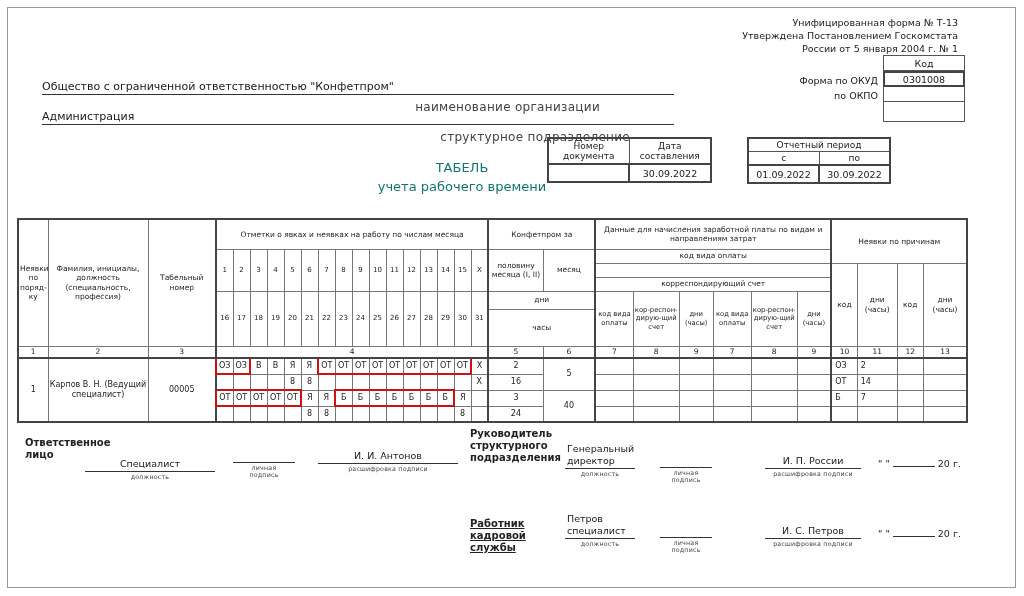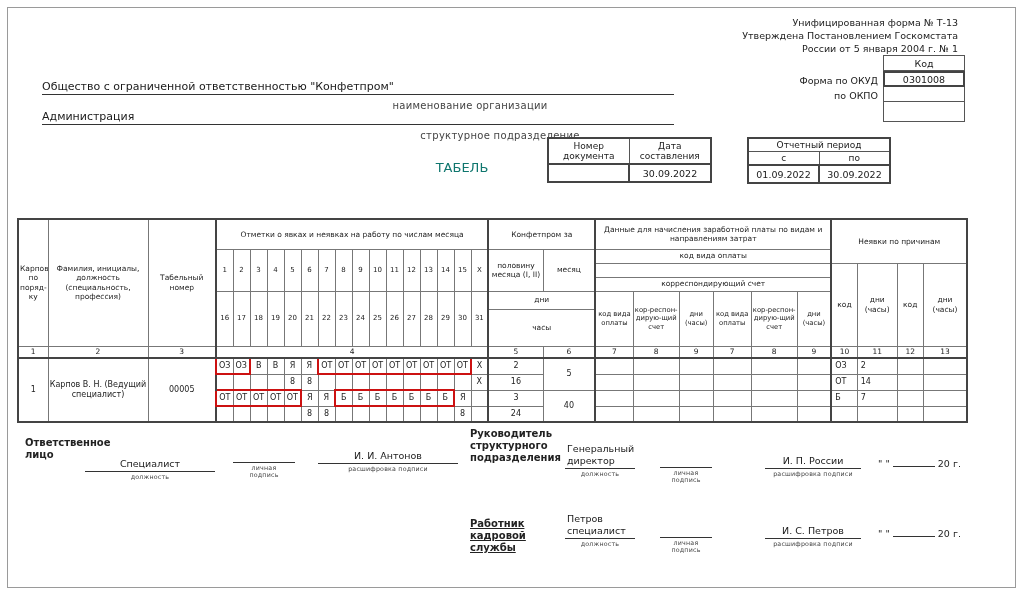--- a/index.html
+++ b/index.html
@@ -12,21 +12,21 @@
   .code-box { position: absolute; top: 55px; right: 59px; width: 82px; font-size: 9.5px; text-align: center; }
   .code-box .r { border: 1px solid #555; border-top: none; }
   .code-box .r.first { border-top: 1px solid #555; }
   .code-head { height: 16px; line-height: 16px; }
   .code-val { height: 16px; line-height: 14px; border: 2px solid #444 !important; }
   .code-okpo { height: 15px; }
   .code-extra { height: 20px; }
   .code-labels { position: absolute; top: 73px; right: 146px; text-align: right; font-size: 9.5px; line-height: 15px; }
 
   .org-line { position: absolute; left: 25px; width: 632px; border-bottom: 1px solid #333; font-size: 11px; padding-bottom: 1px; margin-left: 17px; }
-  .org-caption { position: absolute; font-size: 10px; color: #444; width: 260px; text-align: center; letter-spacing: 0.3px; }
+  .org-caption { position: absolute; font-size: 12px; color: #444; width: 260px; text-align: right; letter-spacing: 0.3px; }
 
   .mini-table { position: absolute; border-collapse: collapse; table-layout: fixed; font-size: 9px; text-align: center; }
   .mini-table td { border: 1px solid #555; padding: 1px 2px; vertical-align: middle; }
   .mini-table { border: 2px solid #444; }
   .mini-table td.val { border: 2px solid #444; height: 18px; font-size: 9.5px; }
 
   .doc-title { position: absolute; left: 330px; top: 158px; width: 264px; text-align: center; font-size: 13px; line-height: 19px; color: #0f766e; }
 
   .t { position: absolute; left: 17px; top: 218px; border-collapse: collapse; table-layout: fixed; width: 949px; border: 2px solid #444; }
   .t td { border: 1px solid #777; padding: 0 1px; text-align: center; vertical-align: middle; font-size: 7.5px; line-height: 1.25; color: #222; overflow: hidden; }
@@ -113,20 +113,21 @@
     </tr>
     <tr>
       <td class="val">01.09.2022</td>
       <td class="val">30.09.2022</td>
     </tr>
   </tbody>
     </table>
 
   <div class="doc-title">
     <div>ТАБЕЛЬ</div>
+    <div>учета  рабочего времени</div>
   </div>
 
   <table class="t">
     <colgroup>
       <col style="width:30px">
         <col style="width:100px">
         <col style="width:68px">
       <col span="16" style="width:17px">
       <col style="width:55px">
         <col style="width:52px">
@@ -137,21 +138,21 @@
         <col style="width:46px">
         <col style="width:34px">
       <col style="width:26px">
         <col style="width:40px">
         <col style="width:26px">
         <col style="width:44px">
     </colgroup>
 
     <tbody>
         <tr style="height:30px;">
-      <td rowspan="6">Карпов по поряд-ку</td>
+      <td rowspan="6">Неявки по поряд-ку</td>
       <td rowspan="6">Фамилия, инициалы, должность (специальность, профессия)</td>
       <td rowspan="6">Табельный номер</td>
       <td colspan="16" class="thL">Отметки о явках и неявках на работу по числам месяца</td>
       <td colspan="2" class="thL">Конфетпром за</td>
       <td colspan="6" class="thL">Данные для начисления заработной платы по видам и направлениям затрат</td>
       <td colspan="4" rowspan="2" class="thL">Неявки по причинам</td>
     </tr>
     <tr style="height:14px;">
       <td class="day-cell thL" rowspan="3">1</td>
           <td class="day-cell" rowspan="3">2</td>

